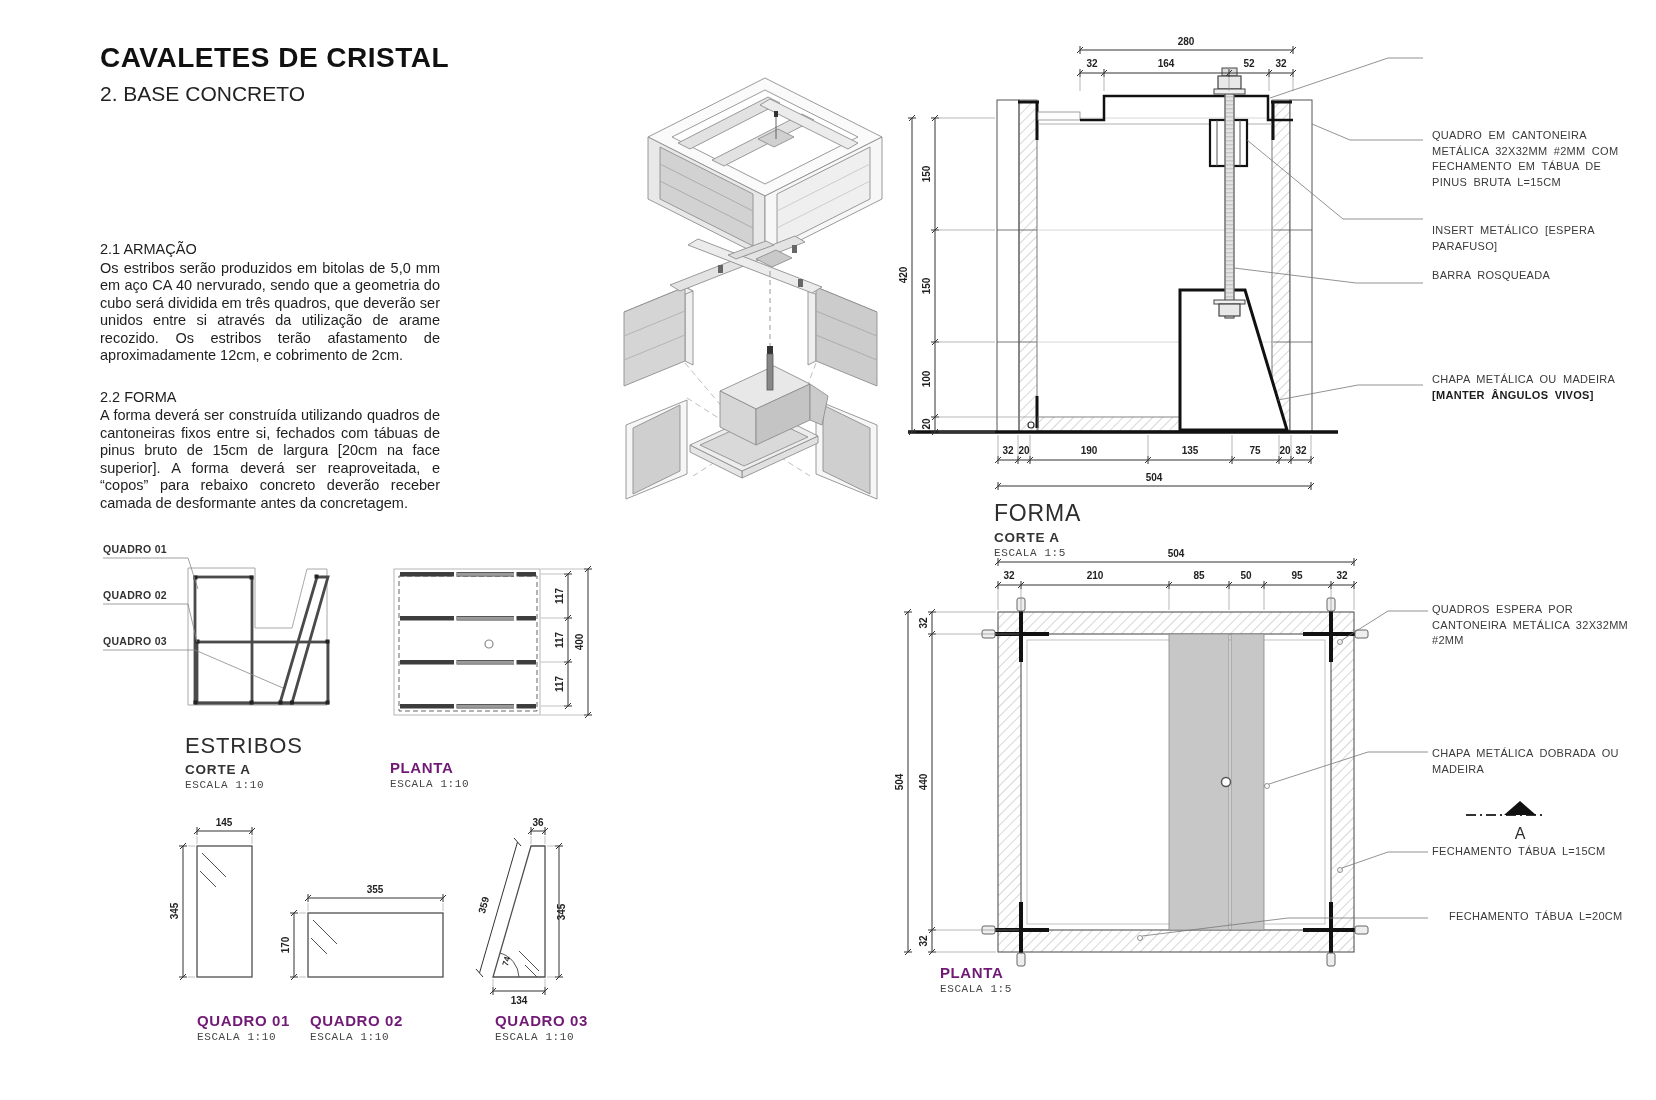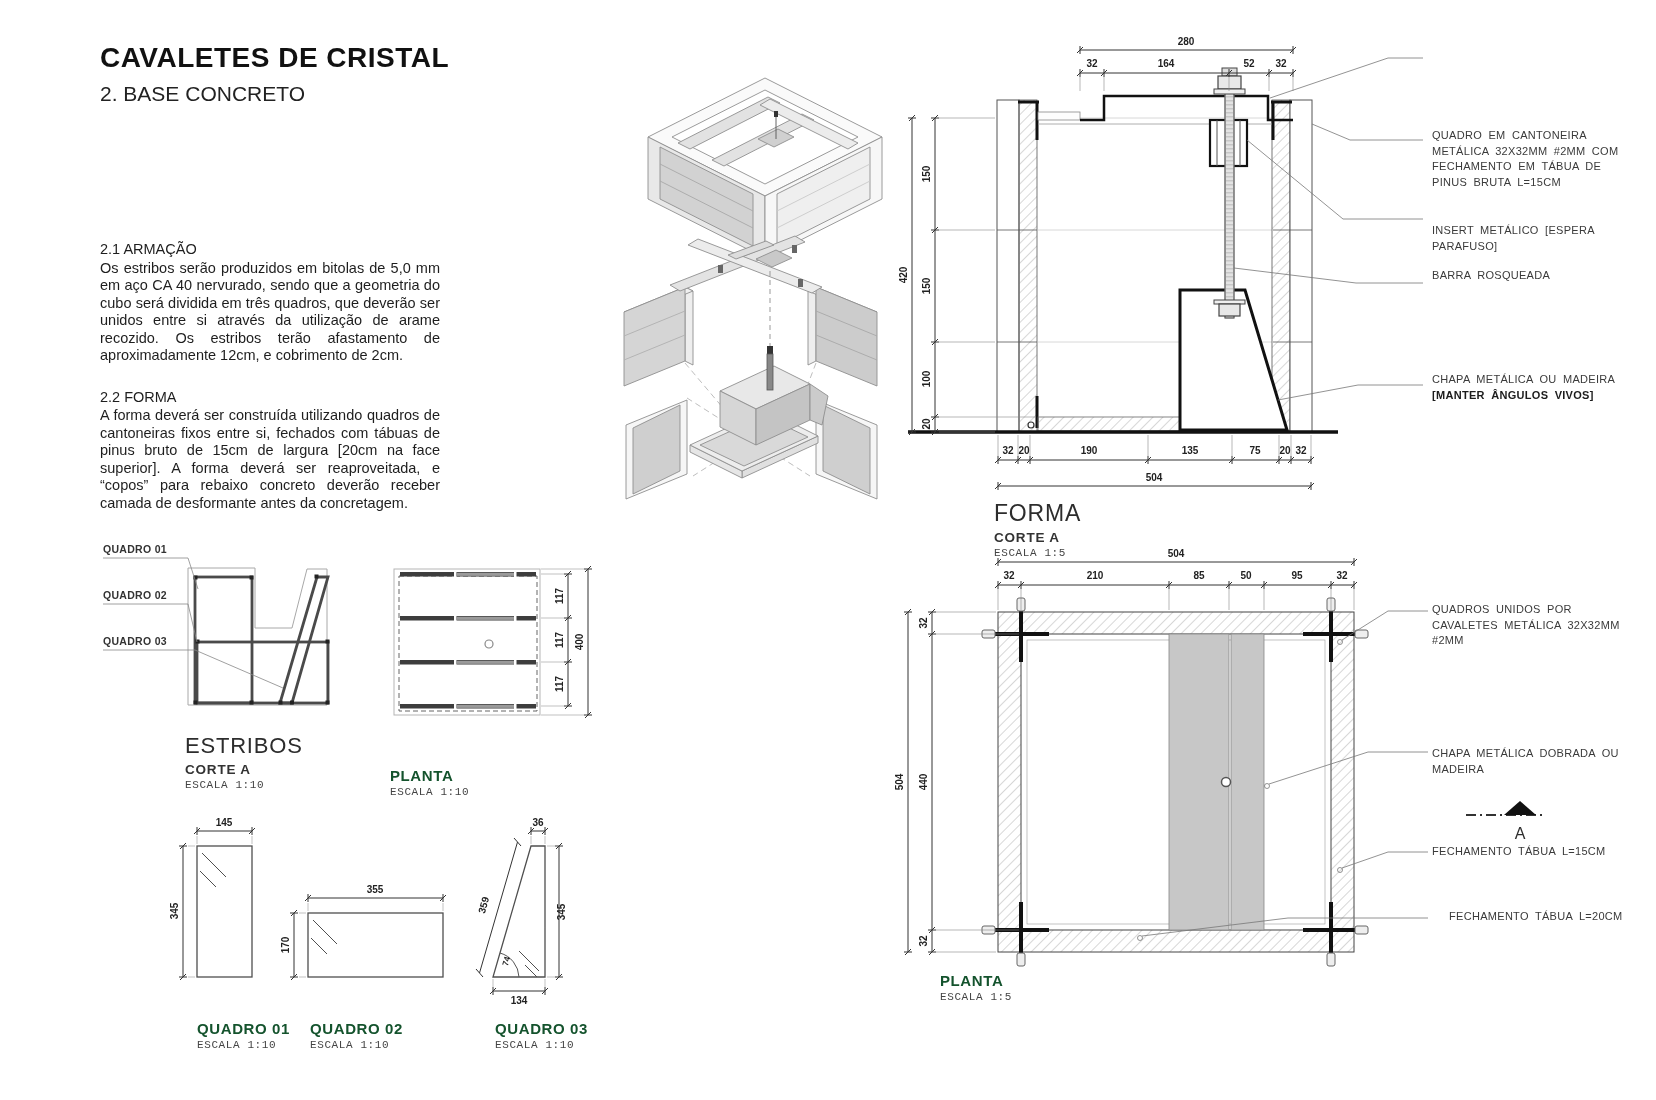--- a/index.html
+++ b/index.html
@@ -5,21 +5,21 @@
   html,body{margin:0;padding:0;background:#ffffff;}
   .canvas{position:relative;width:1656px;height:1100px;background:#fff;overflow:hidden;
           font-family:"Liberation Sans",sans-serif;color:#222;}
   .abs{position:absolute;}
   .main-title{font-size:28px;font-weight:bold;letter-spacing:0.5px;color:#111;}
   .sub-title{font-size:21px;color:#222;margin-top:8px;}
   .notes{width:340px;font-size:14.5px;line-height:17.5px;color:#1e1e1e;}
   .notes h3{font-size:14.5px;font-weight:normal;margin:0 0 1px 0;}
   .notes p{margin:0 0 24px 0;text-align:justify;}
   .ttl-lg{font-size:23px;letter-spacing:0.8px;color:#2d2d2d;}
-  .ttl-md{font-size:15px;font-weight:bold;letter-spacing:0.6px;color:#14532d;margin-top:8px;}
+  .ttl-md{font-size:15px;font-weight:bold;letter-spacing:0.6px;color:#701a75;}
   .ttl-sm{font-size:13.5px;font-weight:bold;letter-spacing:0.8px;color:#333;margin-top:3px;}
   .ttl-xs{font-size:11px;letter-spacing:0.6px;color:#444;margin-top:2px;font-family:Liberation Mono, monospace;}
   .ann{position:absolute;width:205px;font-size:11px;line-height:15.5px;letter-spacing:0.3px;
        word-spacing:3px;color:#3a3a3a;}
   .ann-b{font-weight:bold;color:#1c1c1c;}
   svg{position:absolute;overflow:visible;}
   svg text{font-family:"Liberation Sans",sans-serif;fill:#2e2e2e;}
   .dim{font-size:10px;font-weight:bold;fill:#222;}
   .lbl{font-size:10.5px;font-weight:bold;fill:#333;letter-spacing:0.3px;}
 </style>
@@ -264,21 +264,21 @@
         <polyline points="454,328 500,312 540,312"></polyline>
       <circle cx="252" cy="398" r="2.5"></circle>
         <polyline points="254,396 400,378 540,378"></polyline>
     </g>
   </svg>
 
   <div class="abs" style="left:940px;top:964px;">
     <div class="ttl-md">PLANTA</div>
     <div class="ttl-xs">ESCALA 1:5</div>
   </div>
-  <div class="ann" style="left:1432px;top:602px;">QUADROS UNIDOS POR CAVALETES METÁLICA 32X32MM #2MM</div>
+  <div class="ann" style="left:1432px;top:602px;">QUADROS ESPERA POR CANTONEIRA METÁLICA 32X32MM #2MM</div>
   <div class="ann" style="left:1432px;top:746px;">CHAPA METÁLICA DOBRADA OU MADEIRA</div>
   <div class="ann" style="left:1432px;top:844px;">FECHAMENTO TÁBUA L=15CM</div>
   <div class="ann" style="left:1432px;top:909px;padding-left:17px;">FECHAMENTO TÁBUA L=20CM</div>
 
   <svg class="abs" style="left:1460px;top:797px;" width="92" height="48" viewBox="0 0 92 48">
     <path d="M6 18 H84" stroke="#333" stroke-width="2" stroke-dasharray="10 4 2 4" fill="none"></path>
     <polygon points="44,18 76,18 60,4" fill="#111"></polygon>
     <text x="60" y="42" text-anchor="middle" font-size="16" fill="#222">A</text>
   </svg>
 

